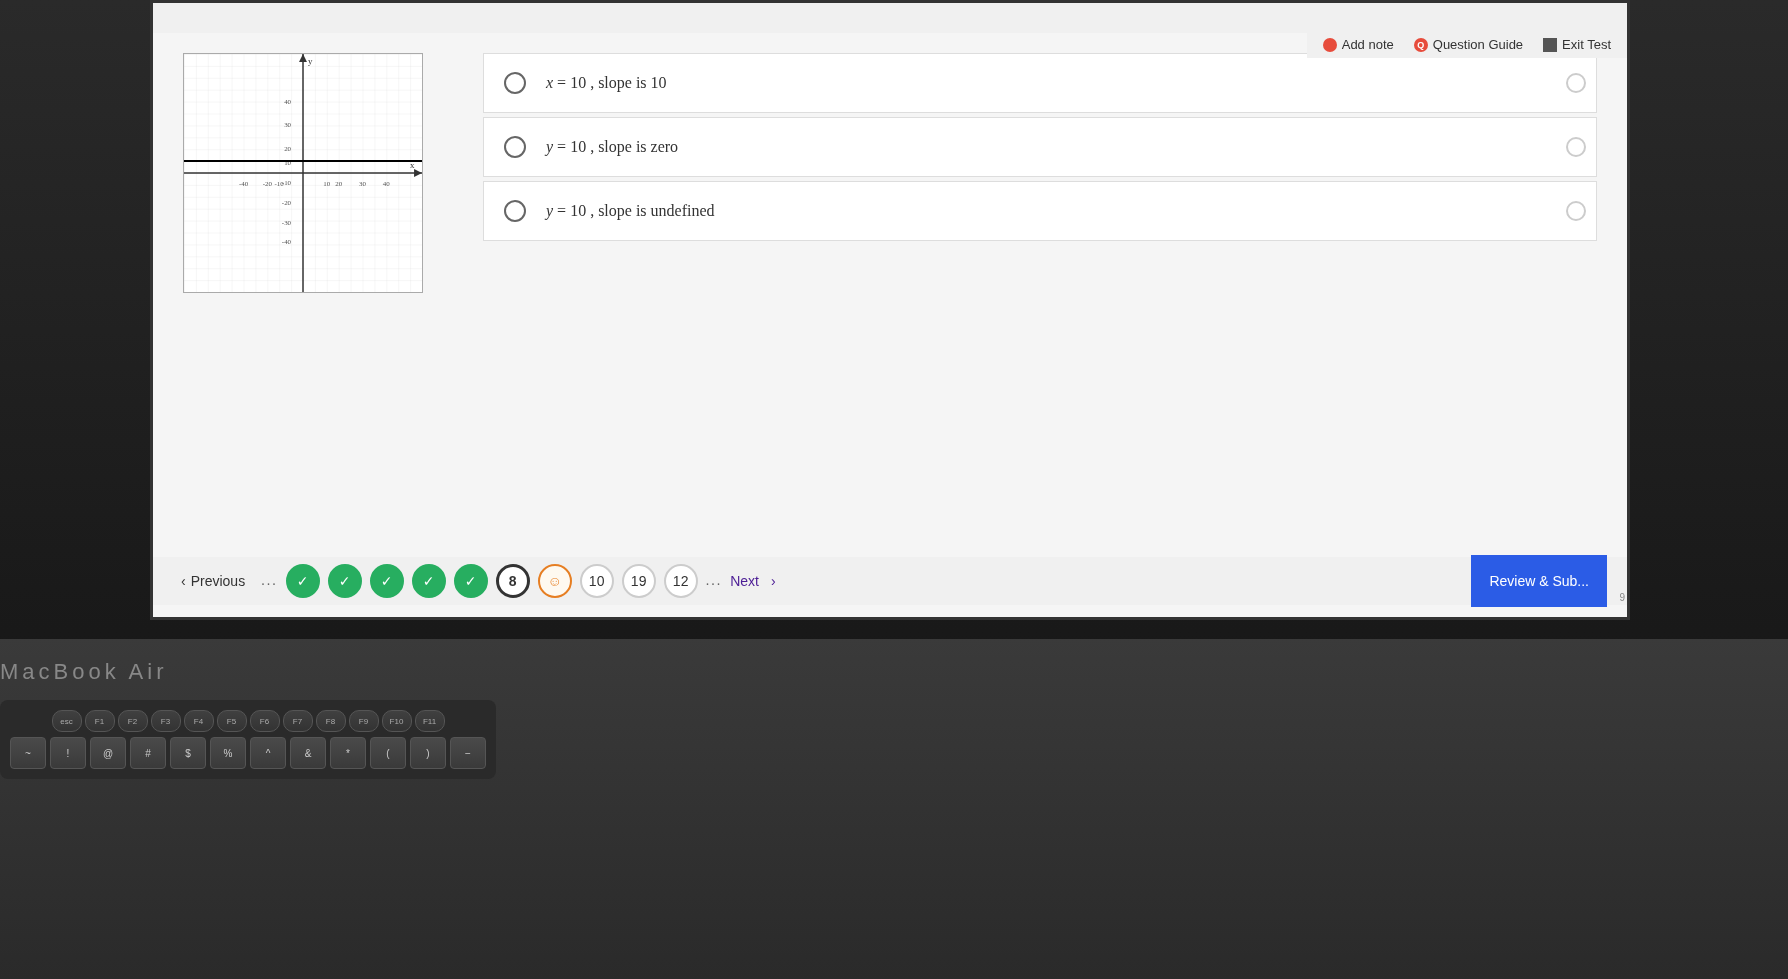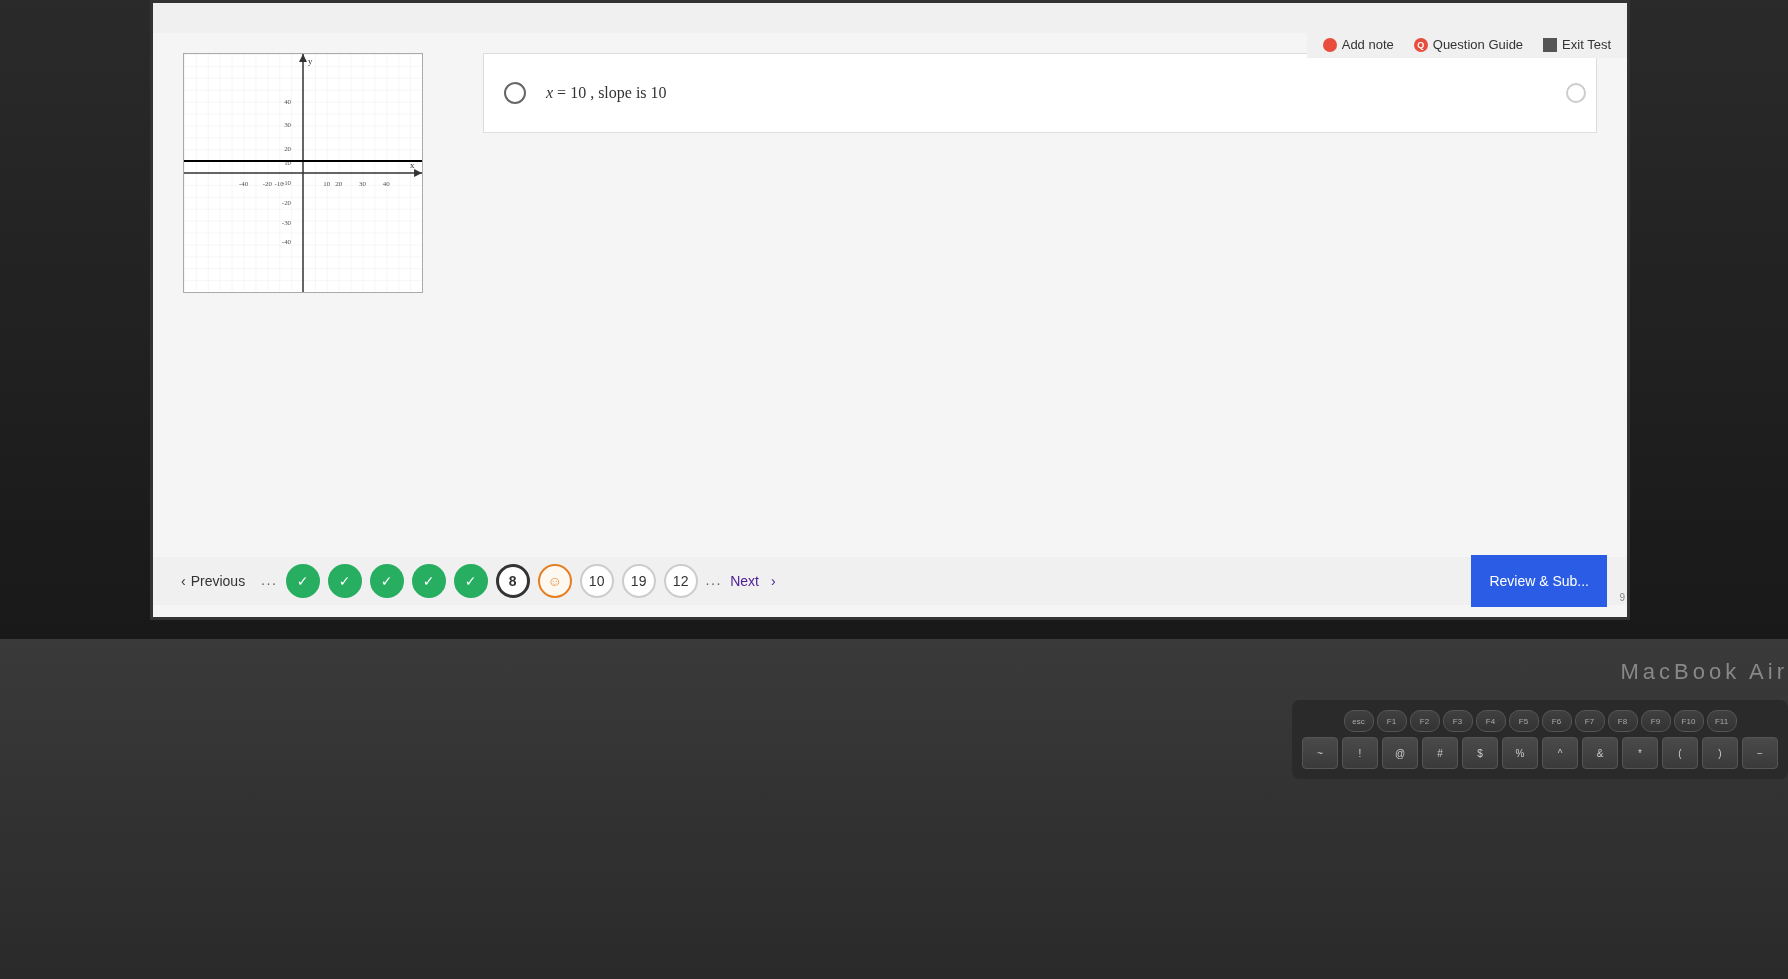--- a/index.html
+++ b/index.html
@@ -133,21 +133,21 @@
     .answers-area {
       flex: 1;
       display: flex;
       flex-direction: column;
       gap: 0;
     }
 
     .answer-option {
       display: flex;
       align-items: center;
-      padding: 28px 20px;
+      padding: 18px 20px;
       background: white;
       border: 1px solid #ddd;
       margin-bottom: 4px;
       cursor: pointer;
       position: relative;
     }
 
     .radio-circle {
       width: 22px;
       height: 22px;
@@ -300,21 +300,21 @@
     
     .keyboard-area {
       position: absolute;
       bottom: 0;
       left: 0;
       right: 0;
       height: 340px;
       background: linear-gradient(180deg, #3a3a3a 0%, #2a2a2a 100%);
       display: flex;
       flex-direction: column;
-      align-items: flex-end;
+      align-items: flex-start;
       justify-content: flex-start;
       padding-top: 20px;
     }
 
     .macbook-label {
       color: #888;
       font-size: 22px;
       font-family: 'Helvetica Neue', Arial, sans-serif;
       font-weight: 300;
       letter-spacing: 4px;
@@ -454,22 +454,36 @@
         <div class="answers-area">
 
           <div class="answer-option">
             <div class="radio-circle"></div>
             <div class="answer-text">
               <em>x</em> = 10 , slope is 10
             </div>
             <div class="side-circle"></div>
           </div>
 
-
-
+          <div class="answer-option">
+            <div class="radio-circle"></div>
+            <div class="answer-text">
+              <em>y</em> = 10 , slope is zero
+            </div>
+            <div class="side-circle"></div>
+          </div>
+
+
+          <div class="answer-option">
+            <div class="radio-circle"></div>
+            <div class="answer-text">
+              <em>y</em> = 10 , slope is undefined
+            </div>
+            <div class="side-circle"></div>
+          </div>
 
 
         </div>
       </div>
 
       <div class="flag-btn">⚑</div>
 
     </div>
 
     <div class="bottom-nav">

